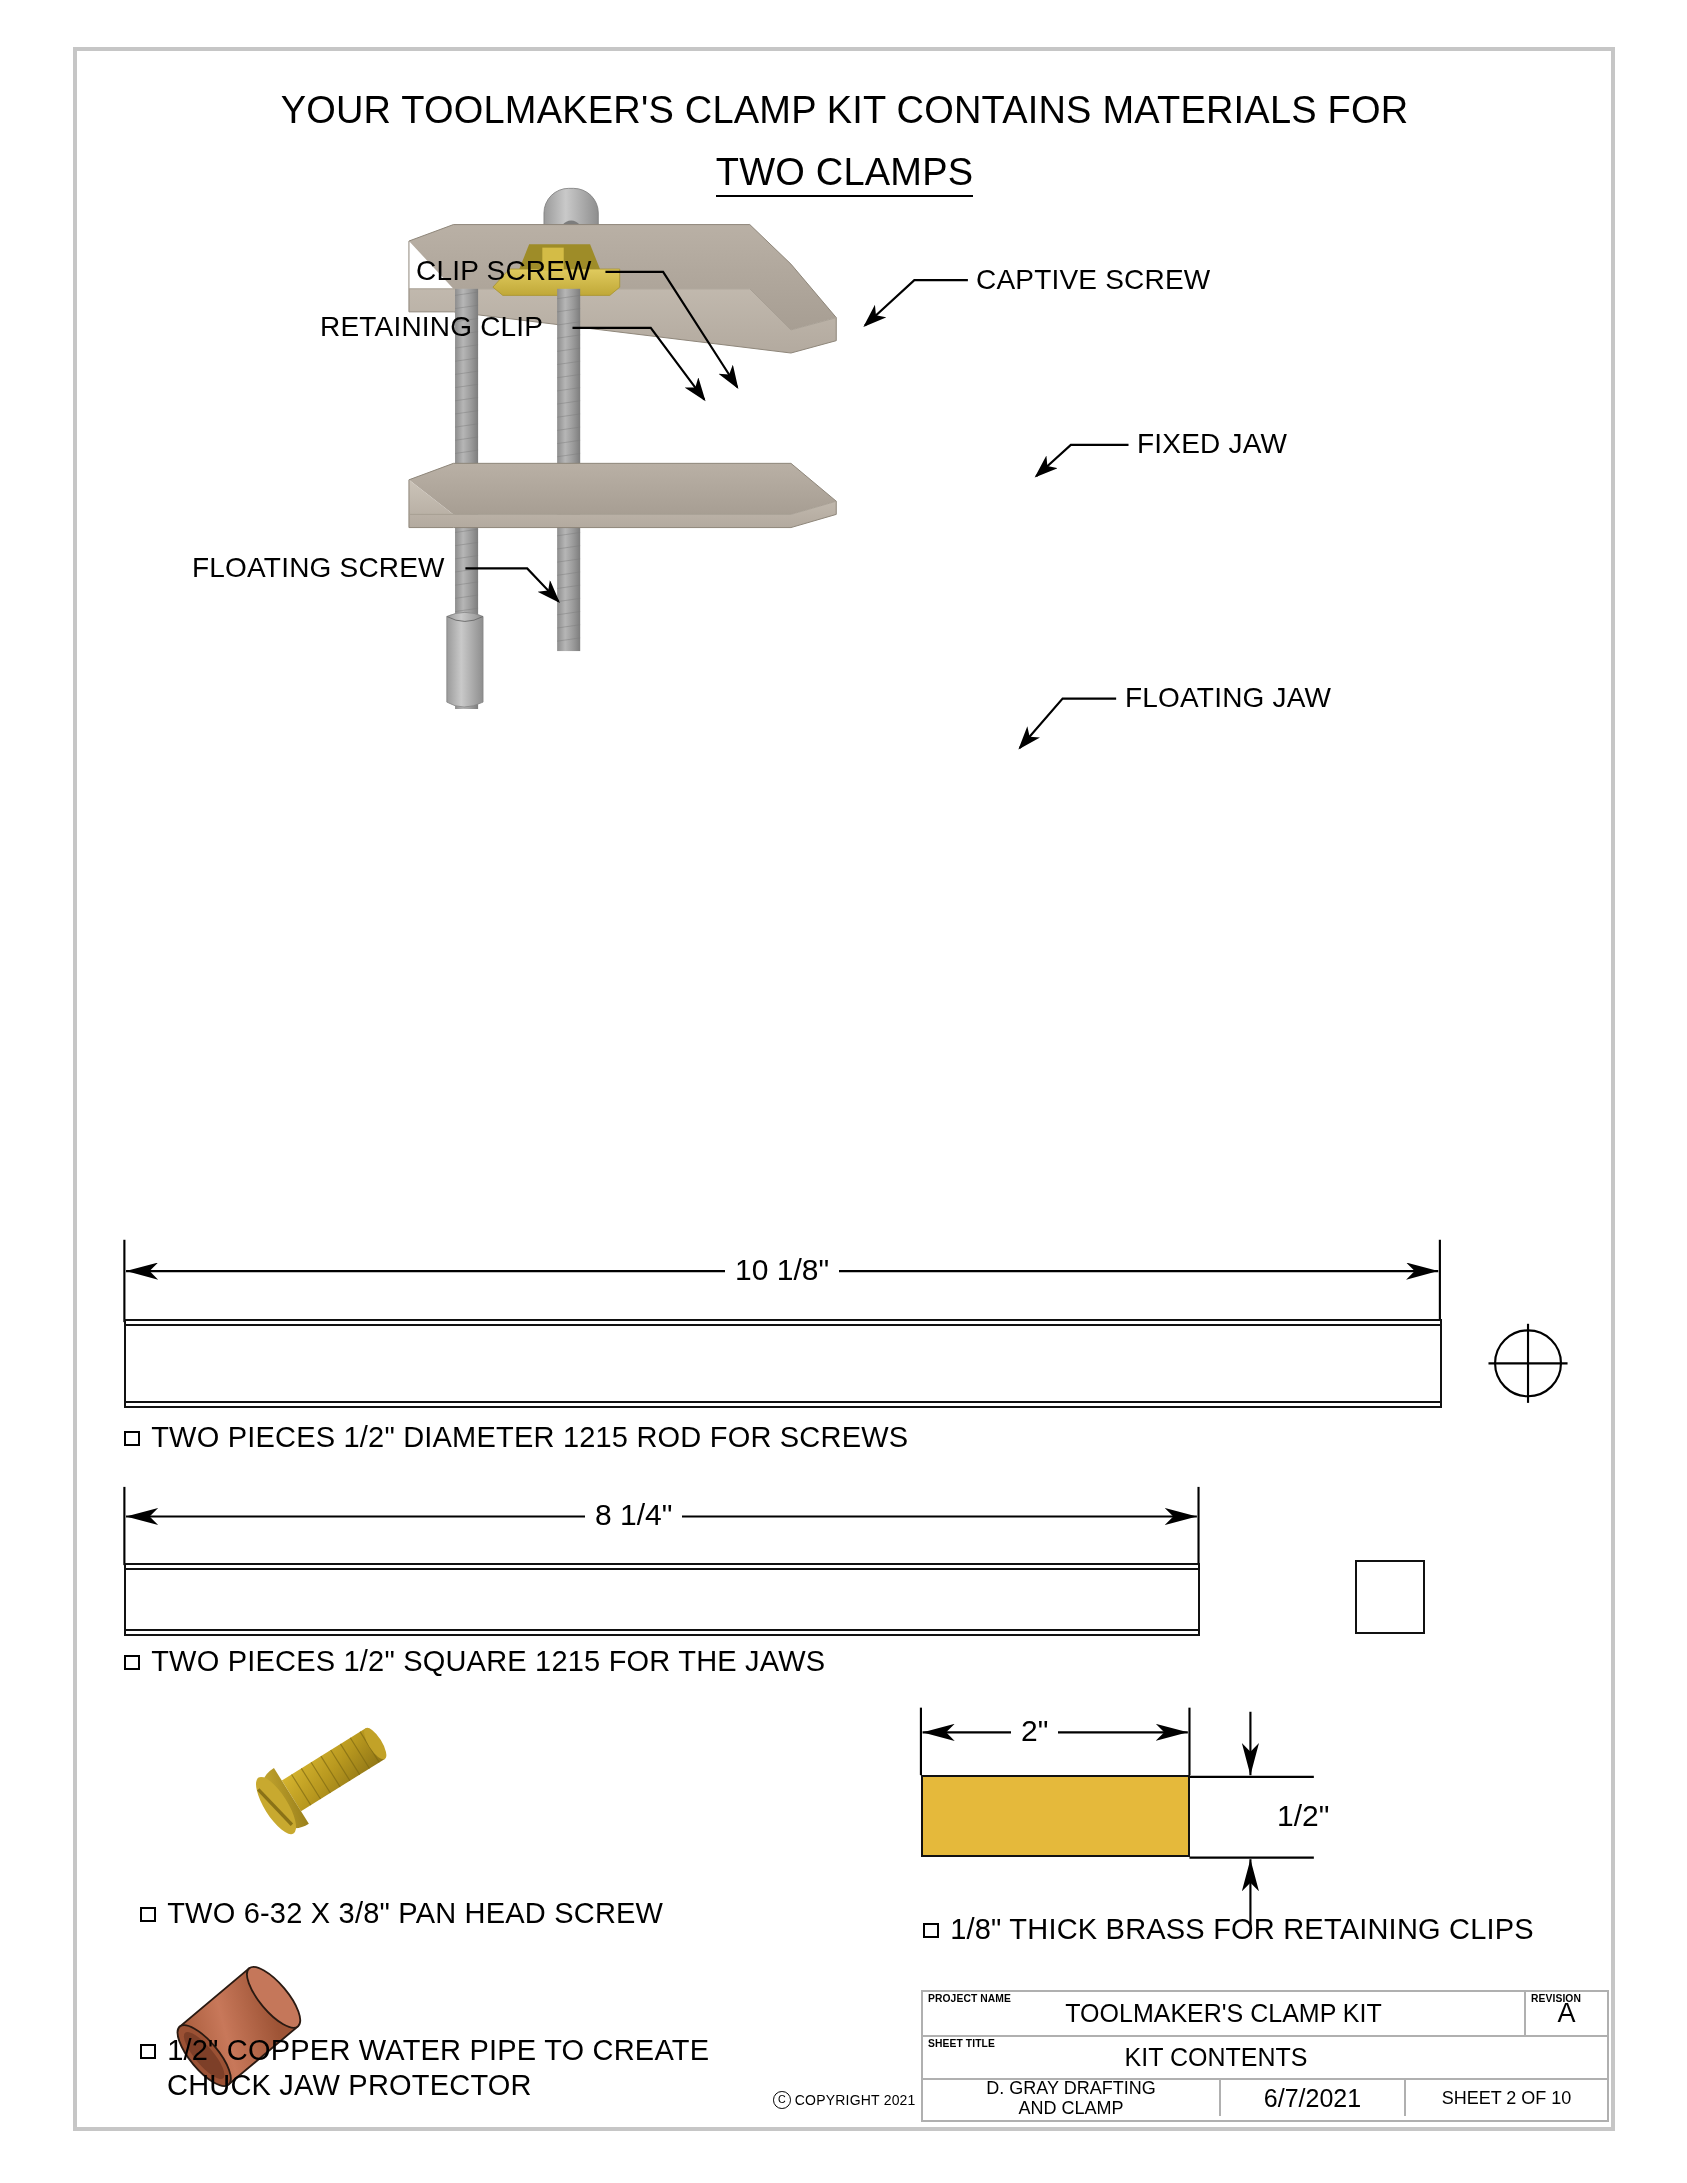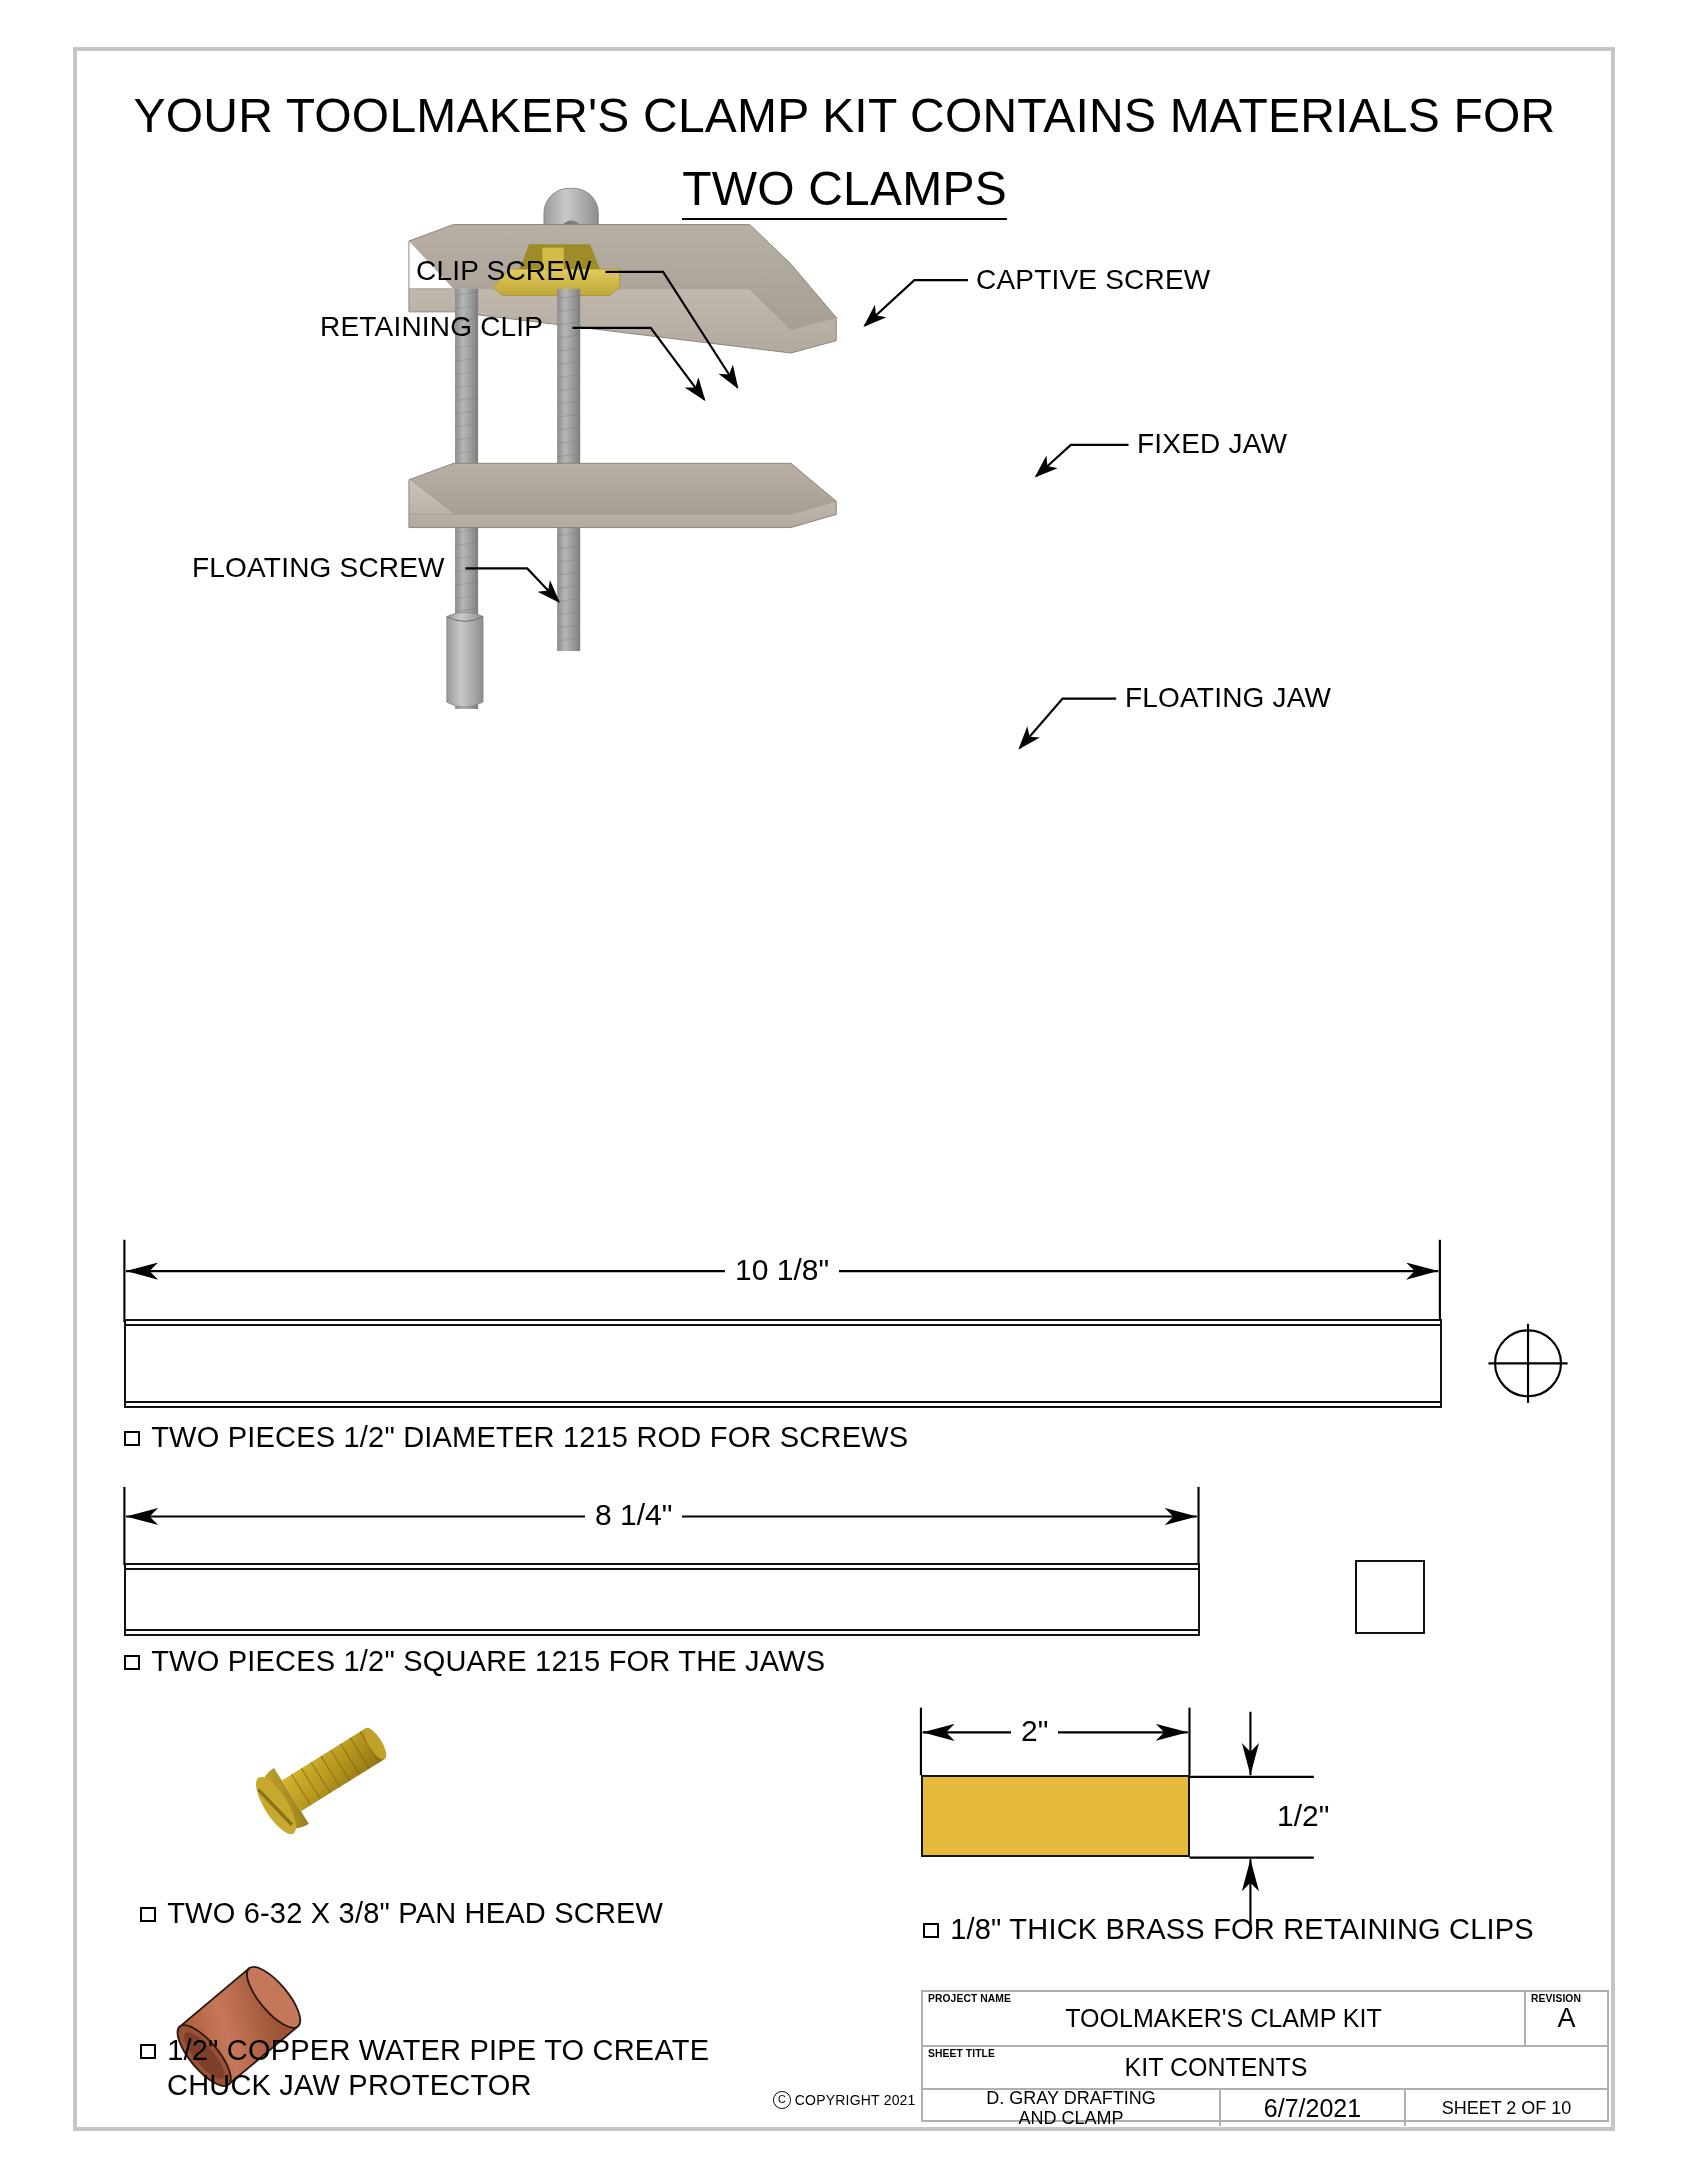--- a/index.html
+++ b/index.html
@@ -30,21 +30,21 @@
   
   #title-block-top {
     position: absolute;
     left: 107px;
     top: 89px;
     width: 1475px;
     text-align: center;
     line-height: 1.12;
   }
   .title-line {
-    font-size: 48px;
+    font-size: 38px;
     letter-spacing: 0.2px;
     white-space: nowrap;
   }
   .title-line-2 {
     display: inline-block;
     border-bottom: 2.5px solid #000;
     padding-bottom: 2px;
     margin-top: 19px;
   }
 
@@ -143,21 +143,21 @@
     width: 688px;
     height: 132px;
     border: 2.5px solid #b0b0b0;
     box-sizing: border-box;
     background: #fff;
   }
   .tb-row {
     display: flex;
     box-sizing: border-box;
   }
-  #tb-row1 { height: 55px; border-bottom: 2.5px solid #b0b0b0; }
+  #tb-row1 { height: 45px; border-bottom: 2.5px solid #b0b0b0; }
   #tb-row2 { height: 43px; border-bottom: 2.5px solid #b0b0b0; }
   #tb-row3 { height: 36px; }
   .tb-cell {
     position: relative;
     box-sizing: border-box;
     display: flex;
     align-items: center;
     justify-content: center;
   }
   .tb-minilabel {

